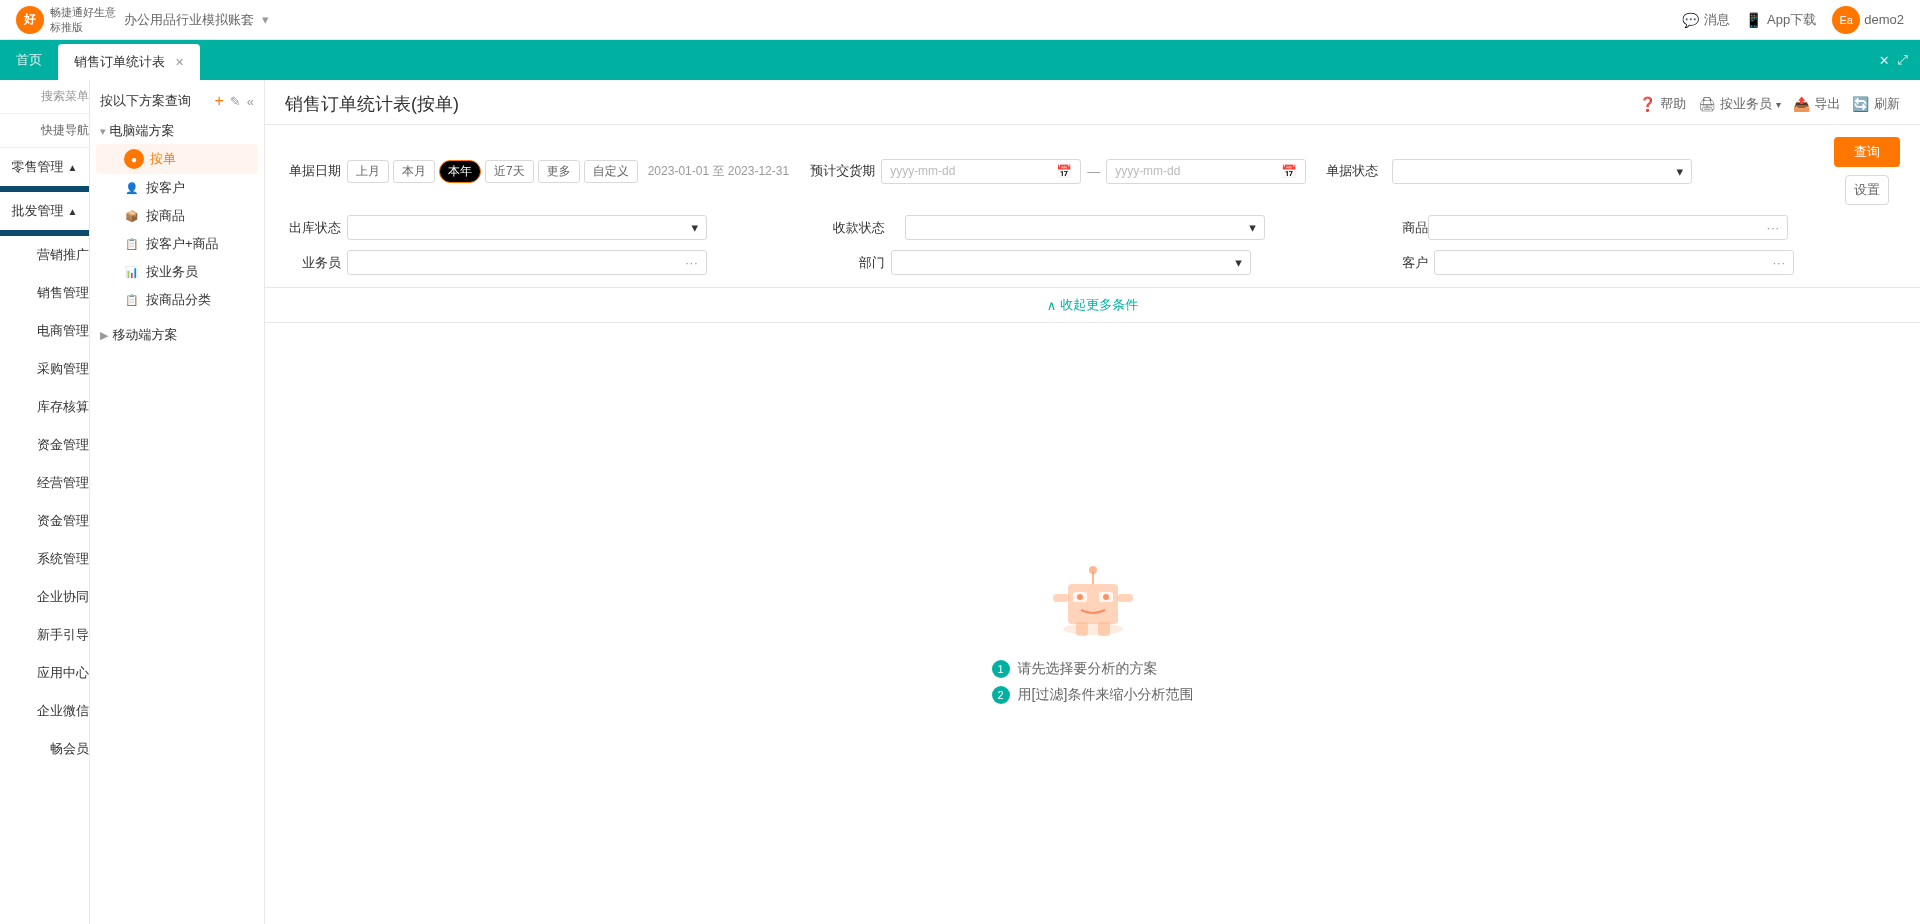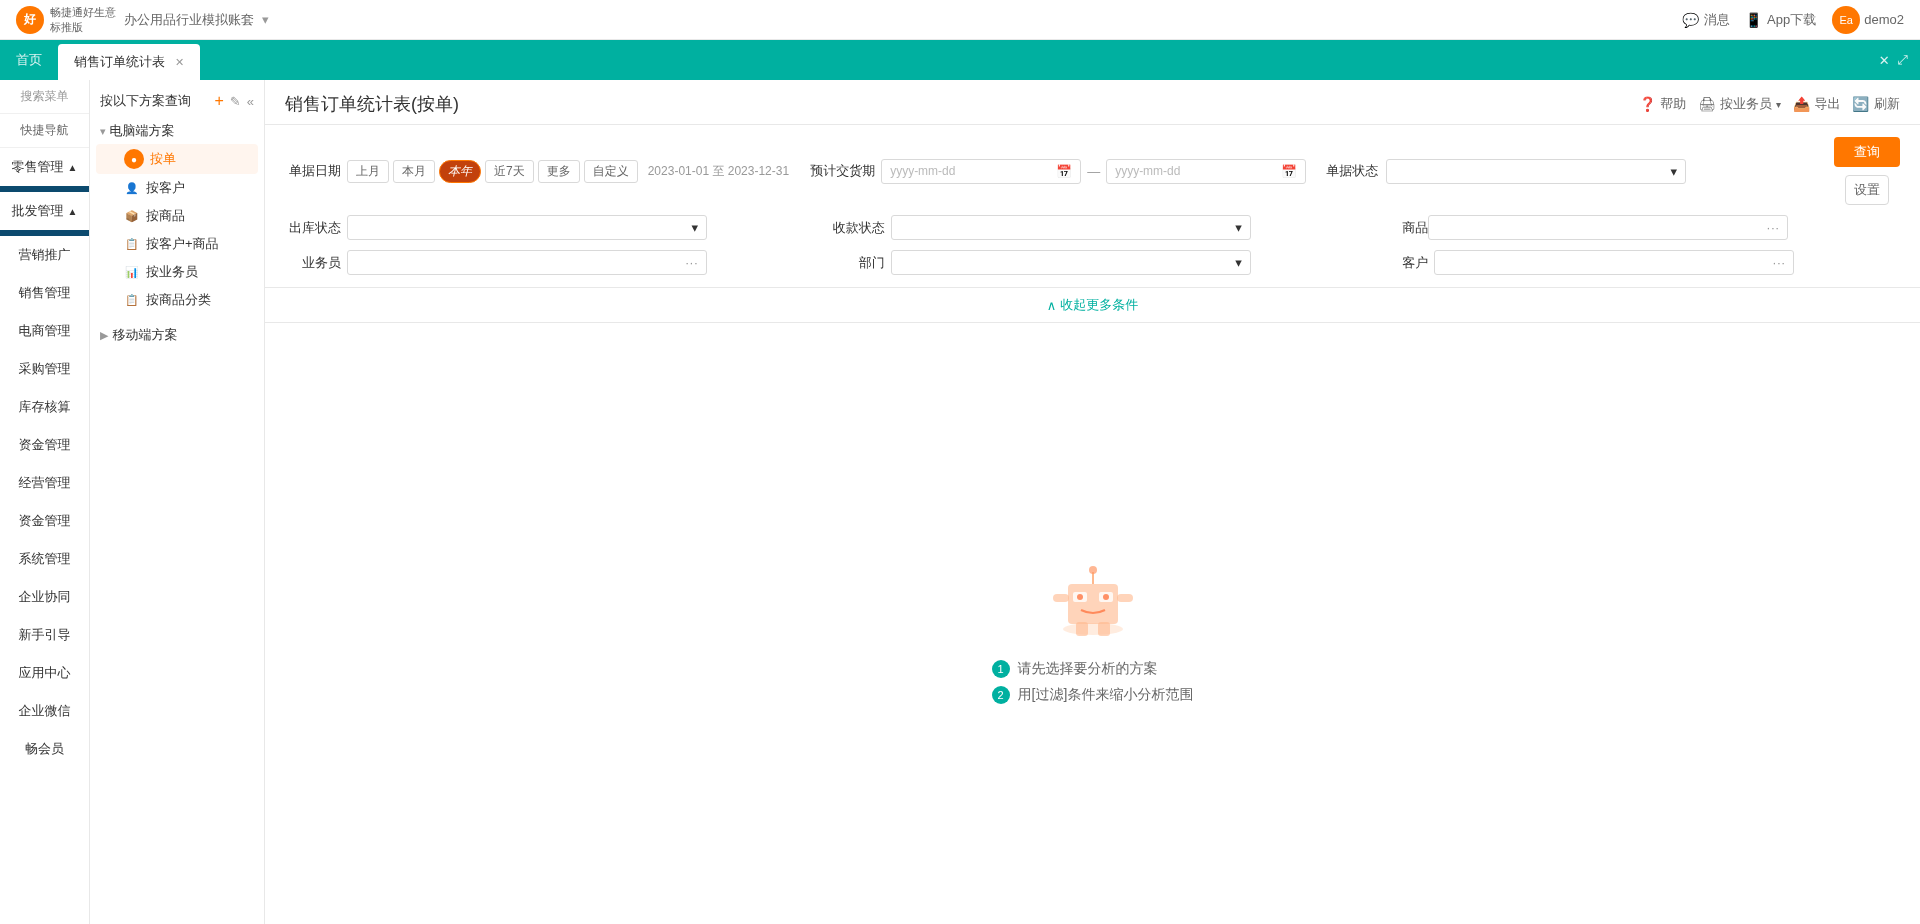--- a/index.html
+++ b/index.html
@@ -20,21 +20,21 @@
     .tab-item { height: 32px; display: flex; align-items: center; padding: 0 16px; cursor: pointer; color: rgba(255,255,255,0.85); font-size: 13px; gap: 6px; }
     .tab-item.active { background: #fff; color: #333; border-radius: 4px 4px 0 0; margin-top: 4px; height: 36px; }
     .tab-item .close-icon { color: #999; font-size: 11px; margin-left: 4px; }
     .tab-window-btns { margin-left: auto; display: flex; align-items: center; gap: 8px; padding-right: 12px; color: rgba(255,255,255,0.85); }
 
     
     .main-layout { display: flex; flex: 1; overflow: hidden; }
 
     
     .sidebar { width: 90px; background: #fff; border-right: 1px solid #e8e8e8; display: flex; flex-direction: column; overflow-y: auto; }
-    .sidebar-item { padding: 10px 0; text-align: center; cursor: pointer; color: #333; font-size: 13px; position: relative; }
+    .sidebar-item { padding: 10px 0; text-align: right; cursor: pointer; color: #333; font-size: 13px; position: relative; }
     .sidebar-item .arrow { font-size: 10px; margin-left: 2px; }
     .sidebar-item.has-sub { display: flex; align-items: center; justify-content: center; gap: 2px; }
 
     
     .content-area { flex: 1; display: flex; overflow: hidden; }
 
     
     .scheme-panel { width: 175px; background: #fff; border-right: 1px solid #e8e8e8; padding: 8px 0; }
     .scheme-panel-header { display: flex; align-items: center; justify-content: space-between; padding: 4px 10px 8px; }
     .scheme-panel-title { font-size: 13px; color: #333; }
@@ -57,21 +57,21 @@
     .header-action-btn { display: flex; align-items: center; gap: 4px; color: #666; font-size: 13px; cursor: pointer; }
     .header-action-btn .btn-arrow { font-size: 10px; }
 
     
     .filter-area { background: #fff; padding: 12px 20px; border-bottom: 1px solid #e8e8e8; }
     .filter-row { display: flex; align-items: center; gap: 16px; margin-bottom: 10px; flex-wrap: wrap; }
     .filter-row:last-child { margin-bottom: 0; }
     .filter-label { font-size: 13px; color: #333; white-space: nowrap; min-width: 56px; text-align: right; }
     .date-btns { display: flex; align-items: center; gap: 4px; }
     .date-btn { padding: 2px 8px; border: 1px solid #d9d9d9; border-radius: 3px; background: #fff; cursor: pointer; font-size: 12px; color: #666; }
-    .date-btn.active { background: #c2410c; color: #fff; border-color: #ff7700; border-radius: 12px; font-style: italic; }
+    .date-btn.active { background: #000000; color: #fff; border-color: #ff7700; border-radius: 12px; }
     .date-range-text { font-size: 12px; color: #999; margin-left: 4px; }
     .filter-input { border: 1px solid #d9d9d9; border-radius: 3px; padding: 4px 8px; font-size: 13px; min-width: 200px; color: #999; display: flex; align-items: center; gap: 4px; }
     .filter-input .cal-icon { color: #ff7700; }
     .filter-select-wide { display: flex; align-items: center; border: 1px solid #d9d9d9; border-radius: 3px; padding: 4px 8px; background: #fff; cursor: pointer; font-size: 13px; flex: 1; max-width: 350px; gap: 4px; }
     .filter-dots { color: #999; margin-left: auto; cursor: pointer; }
     .filter-col { display: flex; align-items: center; gap: 8px; flex: 1; }
 
     
     .collapse-row { display: flex; justify-content: center; padding: 8px 0; background: #fff; border-bottom: 1px solid #e8e8e8; }
     .collapse-btn { color: #00b0a0; font-size: 13px; cursor: pointer; display: flex; align-items: center; gap: 4px; }
@@ -304,21 +304,21 @@
               <span style="color:#bbb;flex:1;font-size:12px;">yyyy-mm-dd</span>
               <span class="cal-icon">📅</span>
             </div>
             <span style="color:#999;">—</span>
             <div class="filter-input" style="width:140px;">
               <span style="color:#bbb;flex:1;font-size:12px;">yyyy-mm-dd</span>
               <span class="cal-icon">📅</span>
             </div>
           </div>
 
-          <div style="display:flex;align-items:center;gap:8px;flex:1;">
+          <div style="display:flex;align-items:center;gap:14px;flex:1;">
             <span class="filter-label" style="min-width:56px;">单据状态</span>
             <div class="filter-select-wide" style="flex:1;max-width:300px;">
               <span style="flex:1;color:#bbb;"></span>
               <span class="select-arrow">▾</span>
             </div>
           </div>
 
           <div class="query-btns">
             <button class="query-btn">查询</button>
             <button class="setting-btn">设置</button>
@@ -326,21 +326,21 @@
         </div>
 
         <div class="filter-row">
           <div style="display:flex;align-items:center;gap:6px;flex:1;">
             <span class="filter-label">出库状态</span>
             <div class="filter-select-wide" style="flex:1;max-width:360px;">
               <span style="flex:1;color:#bbb;"></span>
               <span class="select-arrow">▾</span>
             </div>
           </div>
-          <div style="display:flex;align-items:center;gap:6px;flex:1;">
+          <div style="display:flex;align-items:center;gap:20px;flex:1;">
             <span class="filter-label">收款状态</span>
             <div class="filter-select-wide" style="flex:1;max-width:360px;">
               <span style="flex:1;color:#bbb;"></span>
               <span class="select-arrow">▾</span>
             </div>
           </div>
           <div style="display:flex;align-items:center;gap:0;flex:1;">
             <span class="filter-label">商品</span>
             <div class="filter-select-wide" style="flex:1;max-width:360px;">
               <span style="flex:1;color:#bbb;"></span>

